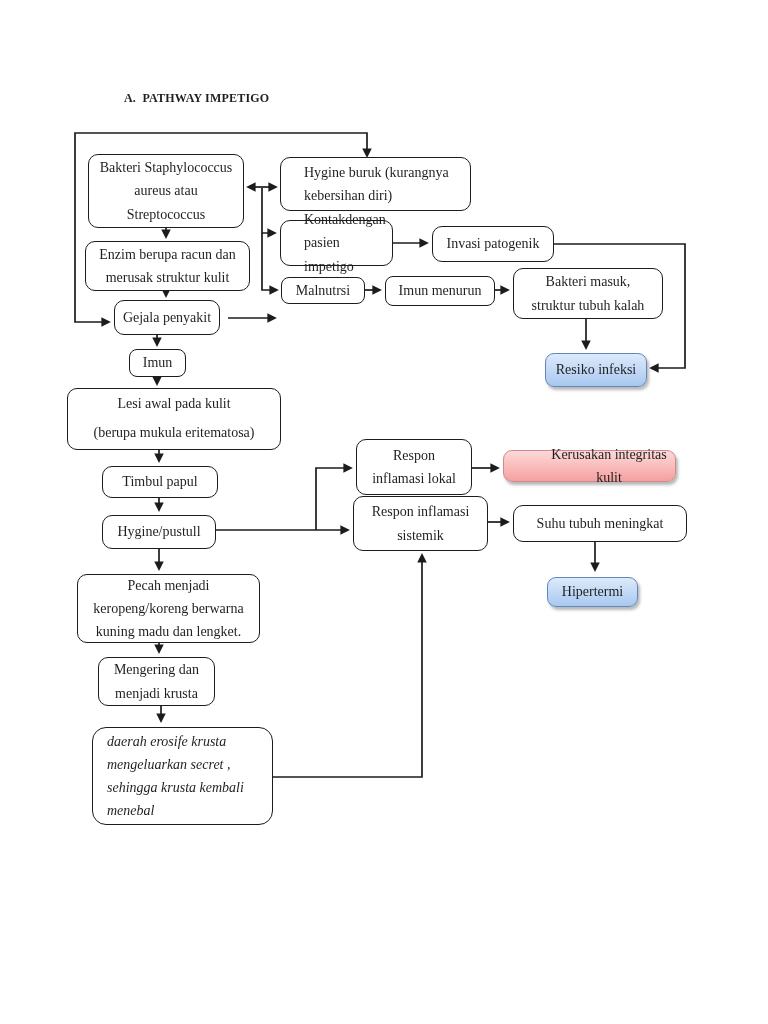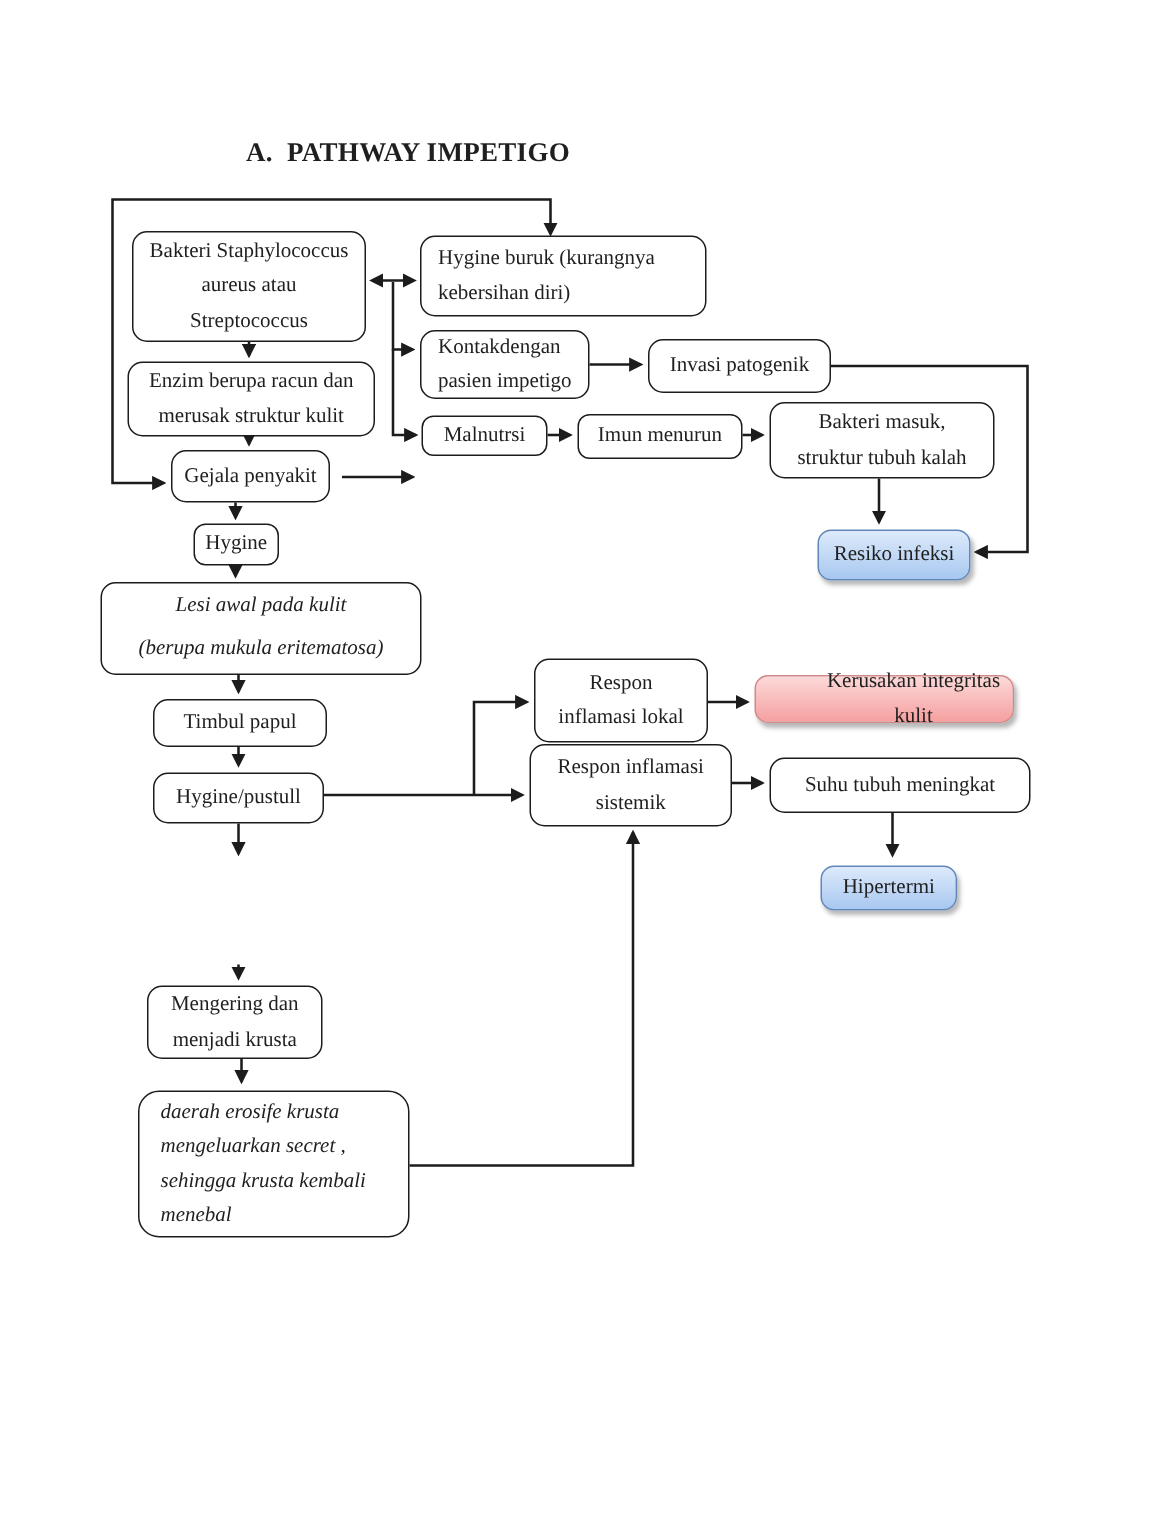--- a/index.html
+++ b/index.html
@@ -10,26 +10,25 @@
     width: 768px;
     height: 1024px;
     background: #ffffff;
     overflow: hidden;
   }
 
   .title {
     position: absolute;
     left: 124px;
     top: 91px;
-    font-size: 18px;
+    font-size: 12px;
     font-weight: bold;
     color: var(--text, #1f1f1f);
     white-space: pre;
     letter-spacing: 0.2px;
-    margin-left: 40px;
   }
 
   .connectors {
     position: absolute;
     left: 0; top: 0;
     width: 768px; height: 1024px;
     pointer-events: none;
   }
   .connectors path.conn {
     fill: none;
@@ -54,21 +53,21 @@
     display: flex;
     align-items: center;
     justify-content: center;
     text-align: center;
     padding: 1px 5px;
   }
 
   .node.ta-left {
     justify-content: flex-start;
     text-align: left;
-    padding-left: 11px;
+    padding-left: 23px;
   }
 
   .node.pink {
     background: linear-gradient(180deg, var(--nursing-problem-fill-top, #fdd9d9), var(--nursing-problem-fill-bottom, #f5a0a0));
     border: 1.6px solid var(--nursing-problem-border, #d18989);
     border-radius: 9px;
     box-shadow: 2px 3px 3px rgba(125,125,125,0.55);
   }
 
   .node.blue {
@@ -143,41 +142,44 @@
   <div class="node" style="left:281px; top:277px; width:84px; height:27px; border-radius:8px;">Malnutrsi</div>
 
   <div class="node" style="left:385px; top:276px; width:110px; height:30px; border-radius:8px;">Imun menurun</div>
 
   <div class="node" style="left:513px; top:268px; width:150px; height:51px;">Bakteri masuk,
 struktur tubuh kalah</div>
 
   <div class="node" style="left:114px; top:300px; width:106px; height:35px;">Gejala penyakit</div>
 
 
-  <div class="node" style="left:129px; top:349px; width:57px; height:28px; border-radius:8px;">Hygine</div>
+  <div class="node" style="left:129px; top:349px; width:57px; height:28px; border-radius:8px;">Imun</div>
 
   <div class="node blue" style="left:545px; top:353px; width:102px; height:34px;">Resiko infeksi</div>
 
-  <div class="node lh-wide" style="left:67px; top:388px; width:214px; height:62px;font-style:italic;">Lesi awal pada kulit
+  <div class="node lh-wide" style="left:67px; top:388px; width:214px; height:62px;">Lesi awal pada kulit
 (berupa mukula eritematosa)</div>
 
   <div class="node" style="left:356px; top:439px; width:116px; height:56px;">Respon
 inflamasi lokal</div>
 
   <div class="node pink" style="left:503px; top:450px; width:173px; height:32px;padding-left:44px;">Kerusakan integritas kulit</div>
 
   <div class="node" style="left:102px; top:466px; width:116px; height:32px;">Timbul papul</div>
 
   <div class="node" style="left:353px; top:496px; width:135px; height:55px;">Respon inflamasi
 sistemik</div>
 
   <div class="node" style="left:102px; top:515px; width:114px; height:34px;">Hygine/pustull</div>
 
   <div class="node" style="left:513px; top:505px; width:174px; height:37px;">Suhu tubuh meningkat</div>
 
+  <div class="node" style="left:77px; top:574px; width:183px; height:69px;">Pecah menjadi
+keropeng/koreng berwarna
+kuning madu dan lengket.</div>
 
   <div class="node blue" style="left:547px; top:577px; width:91px; height:30px;">Hipertermi</div>
 
   <div class="node" style="left:98px; top:657px; width:117px; height:49px;">Mengering dan
 menjadi krusta</div>
 
   <div class="node ta-left pl-wide" style="left:92px; top:727px; width:181px; height:98px; border-radius:14px;font-style:italic;">daerah erosife krusta
 mengeluarkan secret ,
 sehingga krusta kembali
 menebal</div>

